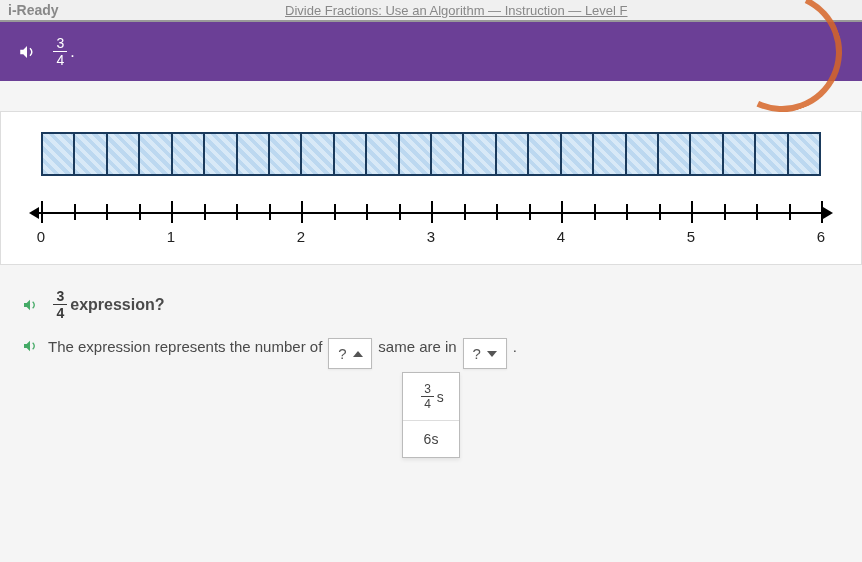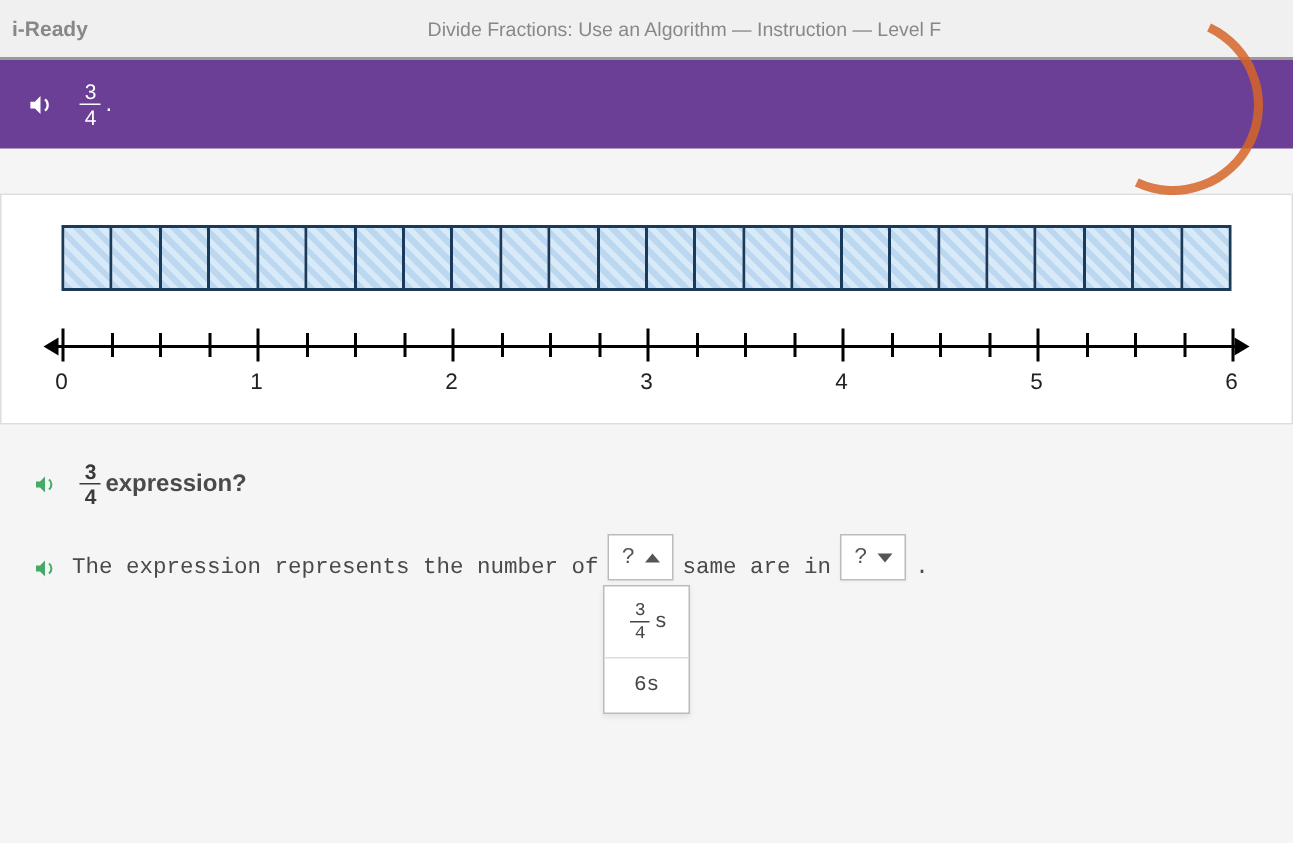--- a/index.html
+++ b/index.html
@@ -5,31 +5,31 @@
     * { margin: 0; padding: 0; box-sizing: border-box; }
     body {
       width: 862px;
       height: 562px;
       font-family: Arial, Helvetica, sans-serif;
       background: #f5f5f5;
       overflow: hidden;
       position: relative;
     }
     .top-bar {
-      height: 40px;
+      height: 22px;
       background: #f0f0f0;
       border-bottom: 2px solid #999;
       display: flex;
       align-items: center;
       padding: 0 8px;
       color: #888;
       font-size: 14px;
     }
     .top-left { font-weight: bold; }
-    .top-center { flex: 1; text-align: center; font-size: 13px; }
+    .top-center { flex: 1; text-align: center; font-size: 13px; text-decoration: underline; }
     .instruction-bar {
       background: #6b3f96;
       color: #fff;
       padding: 14px 18px;
       font-size: 16px;
       display: flex;
       align-items: center;
       position: relative;
     }
     .speaker-icon {
@@ -138,25 +138,24 @@
       align-items: center;
       font-size: 16px;
       margin-bottom: 18px;
       font-weight: 600;
       color: #4a4a4a;
     }
     .q-row .speaker-icon { margin-right: 8px; }
     .q-row .frac { color: #3a3a3a; }
     .answer-row {
       display: flex;
-      align-items: flex-end;
+      align-items: flex-start;
       font-size: 15px;
       color: #4a4a4a;
       position: relative;
-      font-family: Liberation Mono, monospace;
     }
     .dropdown-box {
       display: inline-flex;
       align-items: center;
       border: 1px solid #bbb;
       background: #fff;
       padding: 6px 8px;
       margin: 0 6px;
       font-size: 15px;
       color: #555;

